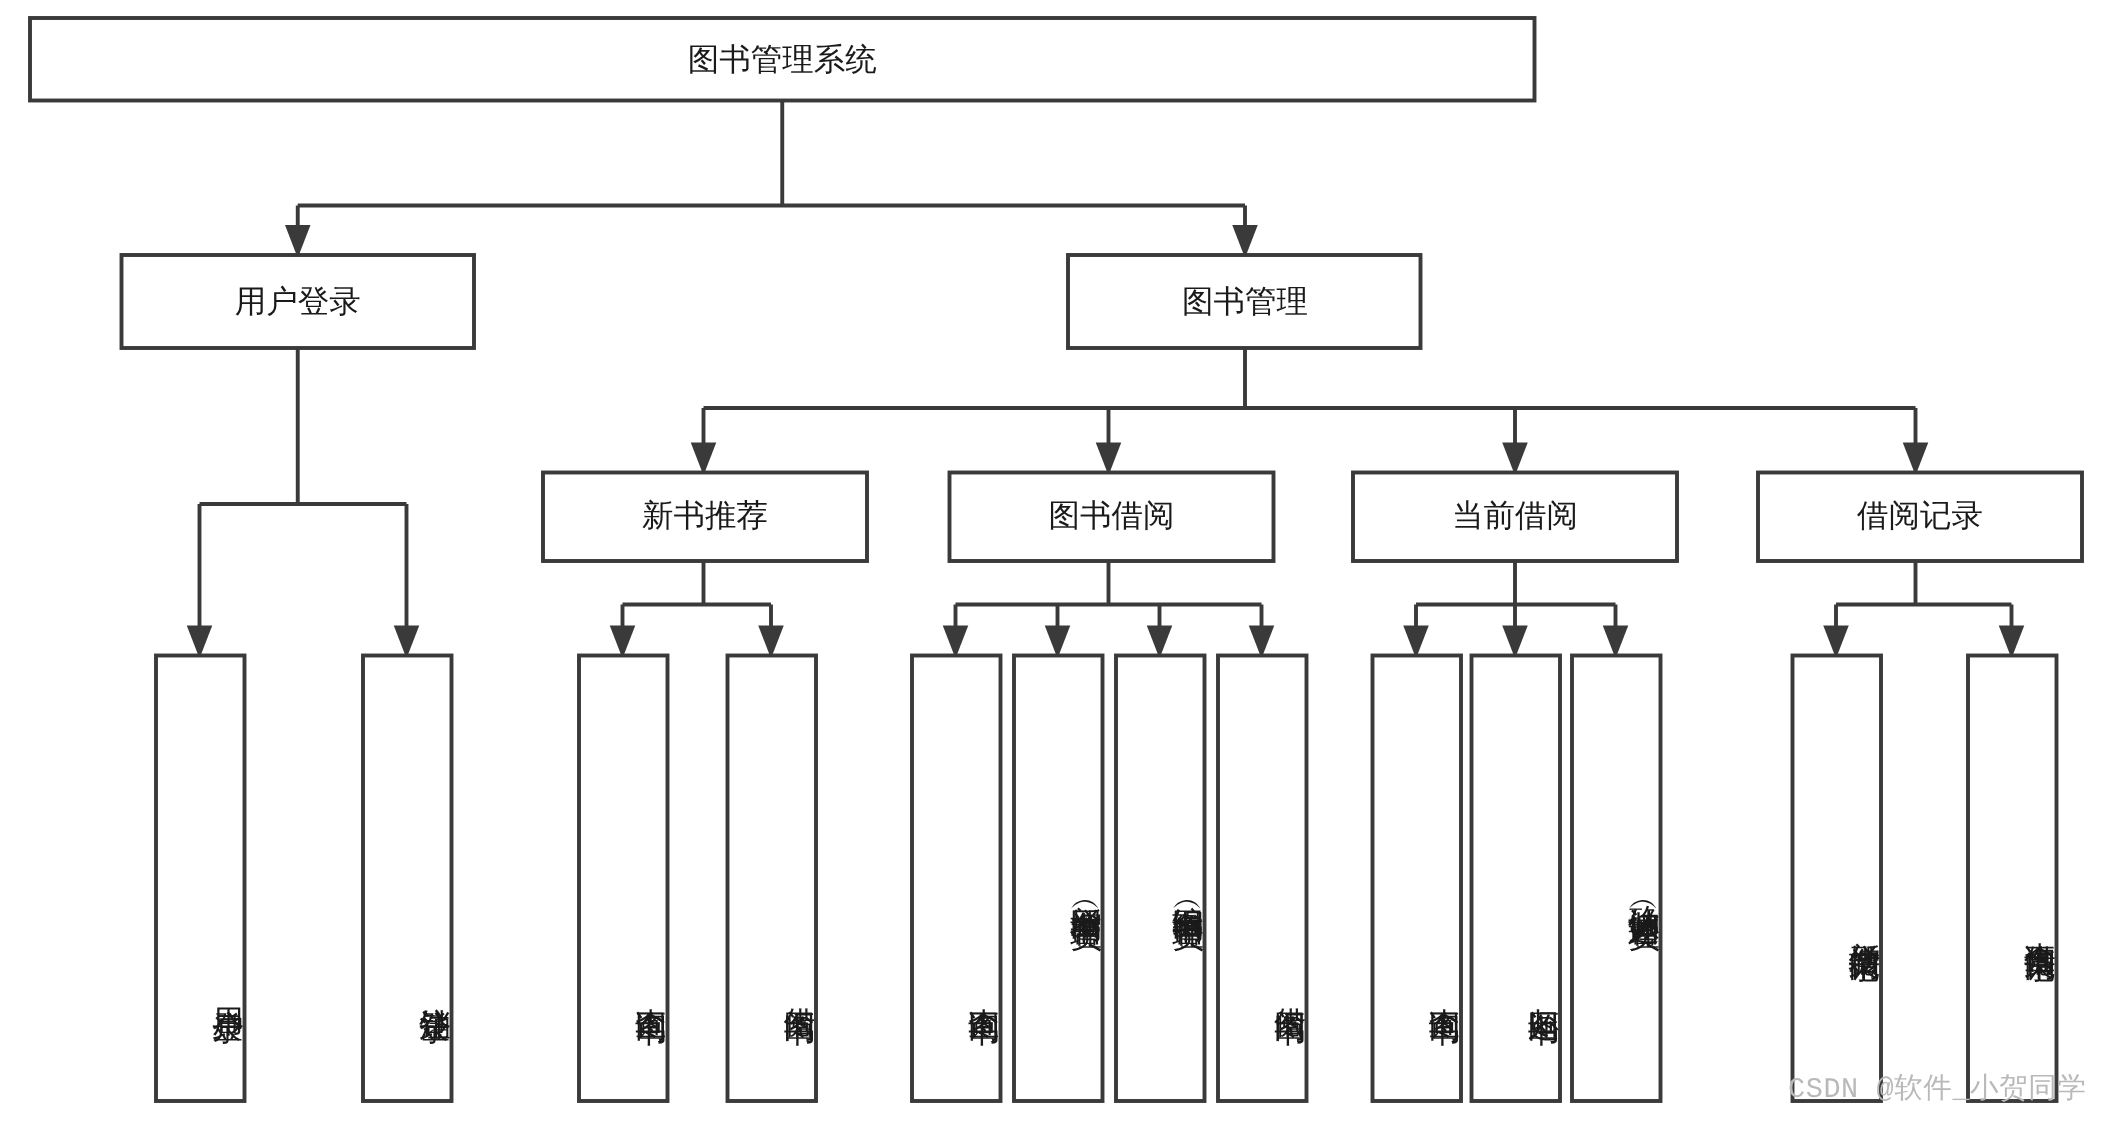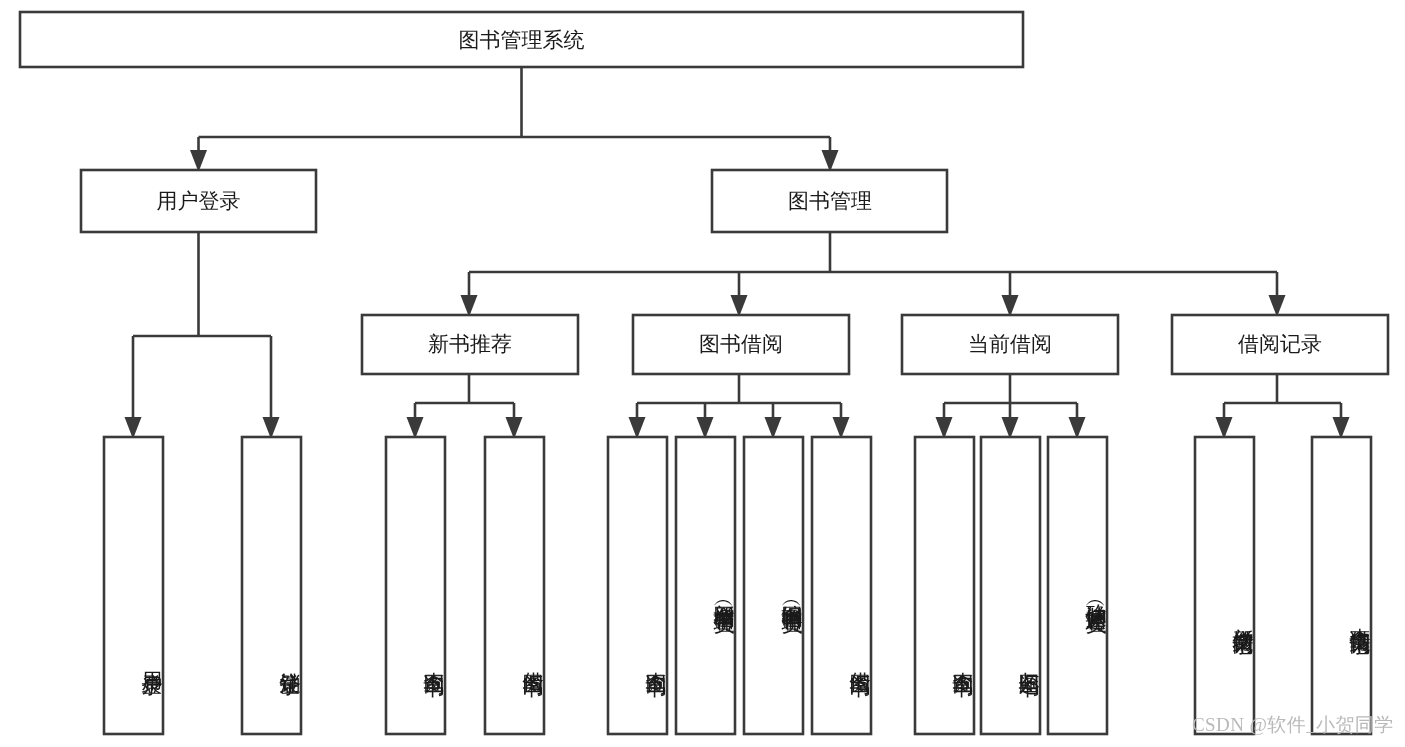--- a/index.html
+++ b/index.html
@@ -58,21 +58,21 @@
     letter-spacing: 1.5px;
     text-align: center;
     display: flex;
     align-items: flex-start;
     justify-content: center;
     white-space: nowrap;
     pointer-events: none;
   }
   .watermark {
     position: absolute;
-    font-family: Liberation Serif, serif;
+    font-family: Liberation Mono, monospace;
     font-size: 19px;
     color: #b9b9b9;
     white-space: nowrap;
     letter-spacing: 0.4px;
   }
 </style>
 </head>
 <body>
 
 <div id="diagram-root">

